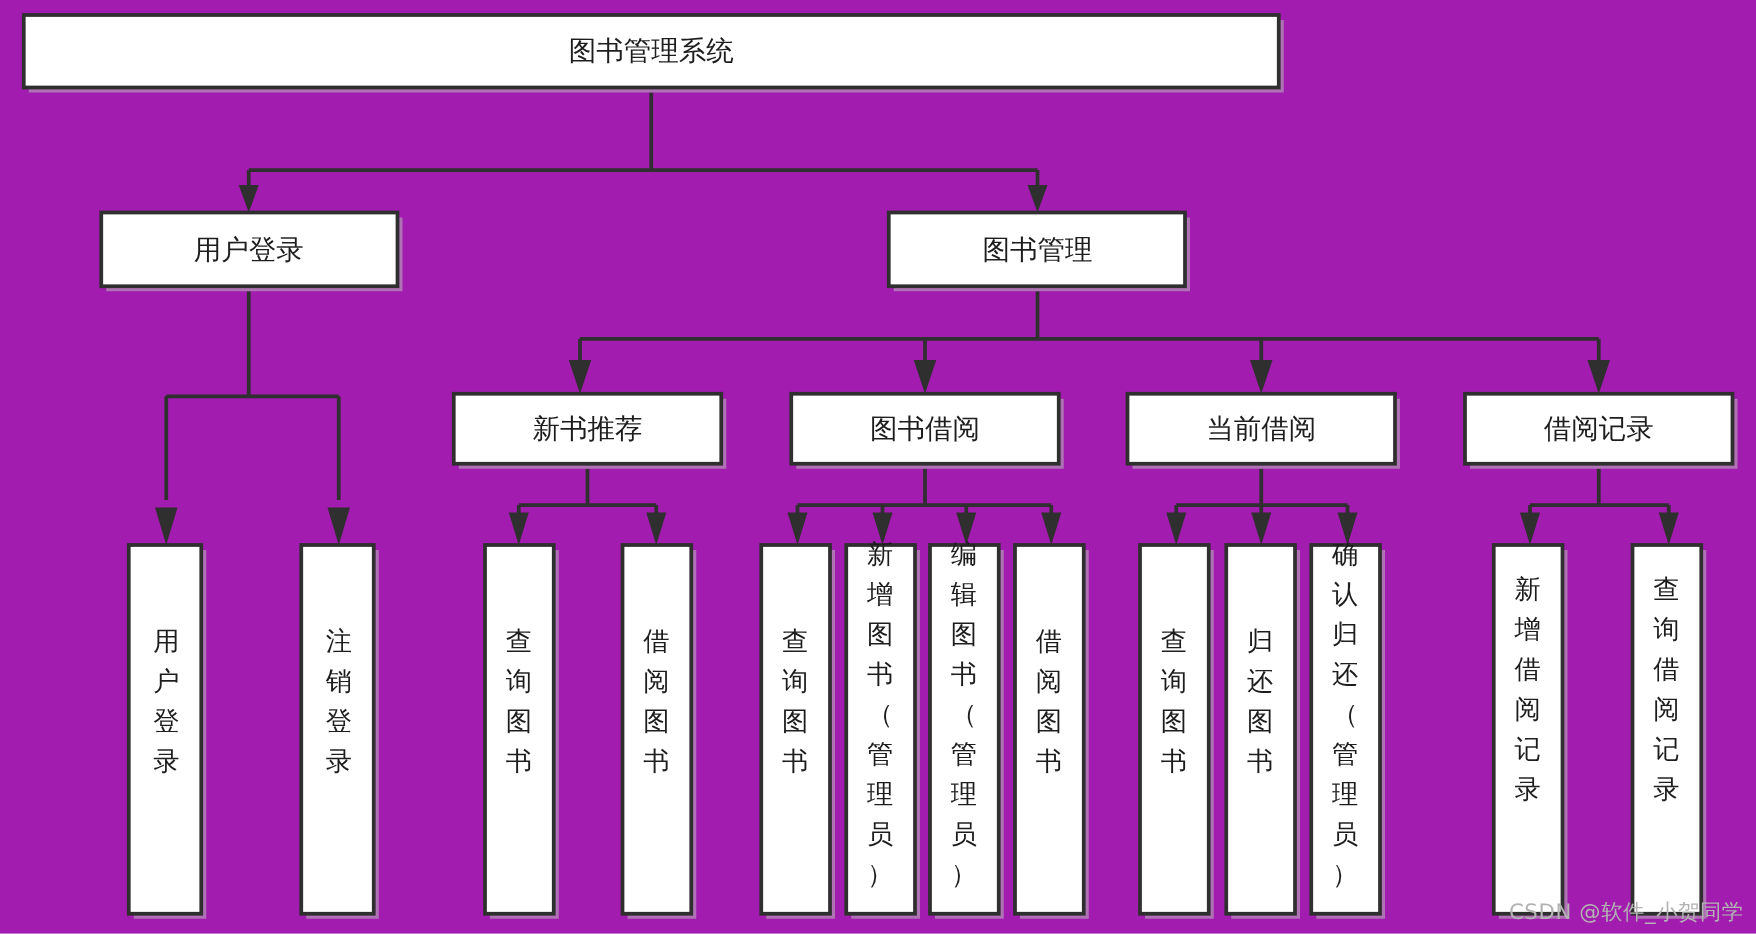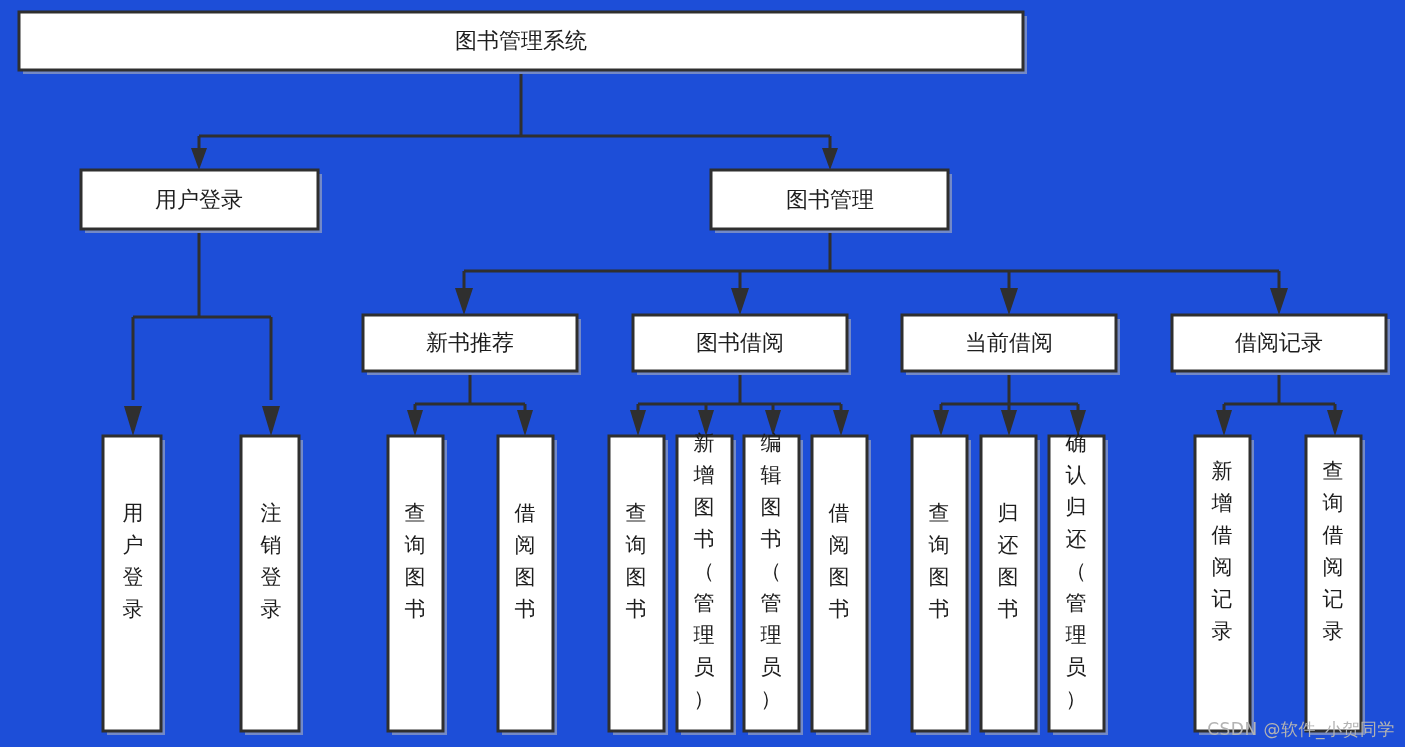--- a/index.html
+++ b/index.html
@@ -8,21 +8,21 @@
     padding: 0;
     background: #ffffff;
   }
   body {
     font-family: "DejaVu Sans", "Liberation Sans", sans-serif;
   }
   #diagram-root {
     position: relative;
     width: 1405px;
     height: 747px;
-    background: #1d4ed8;
+    background: #a21caf;
     overflow: hidden;
   }
   svg#flow {
     position: absolute;
     left: 0;
     top: 0;
     width: 1405px;
     height: 747px;
     display: block;
   }

